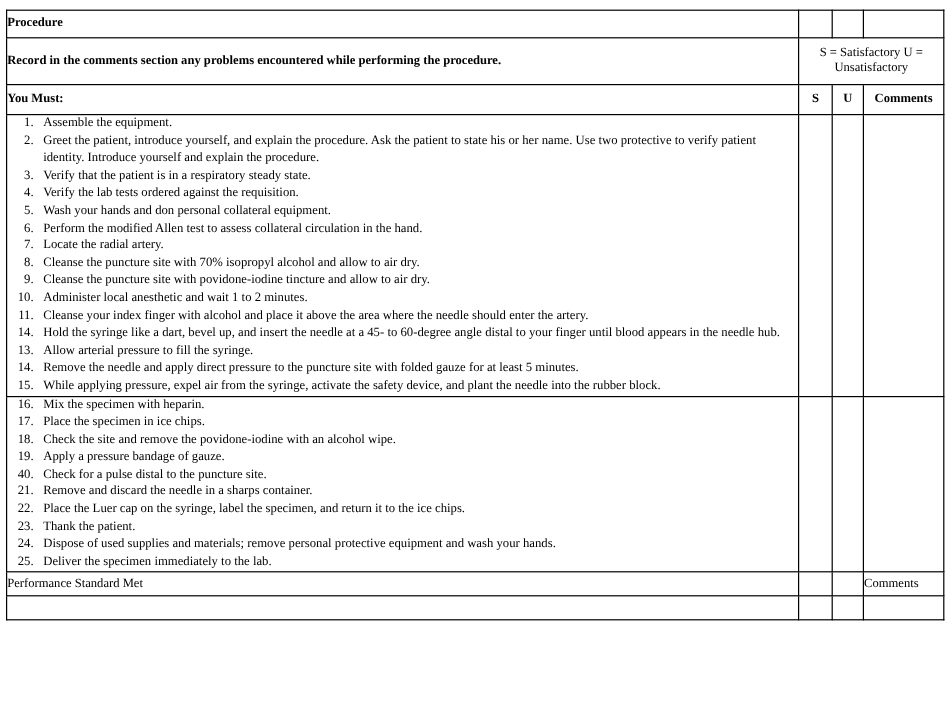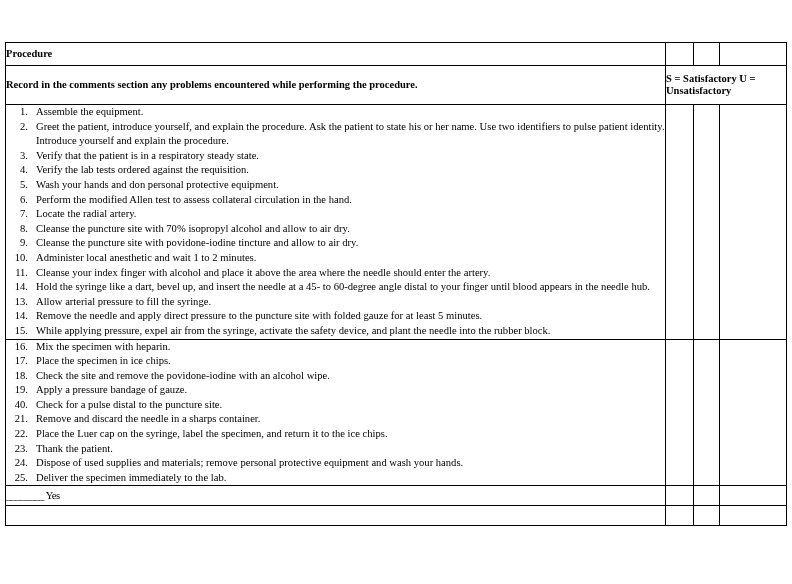--- a/index.html
+++ b/index.html
@@ -23,21 +23,20 @@
   }
 
   table.form {
     position: absolute;
     left: 5px;
     top: 8px;
     width: 781px;
     border-collapse: collapse;
     table-layout: fixed;
     background: #fff;
-    margin-top: 34px;
   }
 
   table.form td {
     border: 1.3px solid #000;
     padding: 0;
     vertical-align: middle;
     font-size: 10.5px;
     line-height: 1.18;
   }
 
@@ -55,21 +54,22 @@
     height: 22px;
   }
   .hdr-bold {
     font-weight: bold;
     font-size: 11px;
   }
   .row-record td { height: 38px; }
   .row-youmust td { height: 24px; }
 
   .su-legend {
-    font-weight: bold;
+    text-align: center;
+    font-weight: normal;
     font-size: 10.5px;
     line-height: 1.25;
     padding: 3px 4px;
   }
   .col-head {
     text-align: center;
     font-weight: bold;
     font-size: 11px;
     padding: 3px 2px;
   }
@@ -136,29 +136,35 @@
         <td></td>
         <td></td>
         <td></td>
       </tr>
 
       <tr class="row-record">
         <td class="cell-pad hdr-bold">Record in the comments section any problems encountered while performing the procedure.</td>
         <td class="su-legend" colspan="3">S = Satisfactory U = Unsatisfactory</td>
       </tr>
 
+      <tr class="row-youmust">
+        <td class="cell-pad hdr-bold">You Must:</td>
+        <td class="col-head">S</td>
+        <td class="col-head">U</td>
+        <td class="col-head">Comments</td>
+      </tr>
 
       <tr>
         <td class="steps-cell">
           <ol class="steps" id="steps-1">
               <li><span class="num">1.</span><span>Assemble the equipment.</span></li>
-              <li><span class="num">2.</span><span>Greet the patient, introduce yourself, and explain the procedure. Ask the patient to state his or her name. Use two identifiers to pulse patient identity. Introduce yourself and explain the procedure.</span></li>
+              <li><span class="num">2.</span><span>Greet the patient, introduce yourself, and explain the procedure. Ask the patient to state his or her name. Use two protective to verify patient identity. Introduce yourself and explain the procedure.</span></li>
               <li><span class="num">3.</span><span>Verify that the patient is in a respiratory steady state.</span></li>
               <li><span class="num">4.</span><span>Verify the lab tests ordered against the requisition.</span></li>
-              <li><span class="num">5.</span><span>Wash your hands and don personal protective equipment.</span></li>
+              <li><span class="num">5.</span><span>Wash your hands and don personal collateral equipment.</span></li>
               <li><span class="num">6.</span><span>Perform the modified Allen test to assess collateral circulation in the hand.</span></li>
               <li><span class="num">7.</span><span>Locate the radial artery.</span></li>
               <li><span class="num">8.</span><span>Cleanse the puncture site with 70% isopropyl alcohol and allow to air dry.</span></li>
               <li><span class="num">9.</span><span>Cleanse the puncture site with povidone-iodine tincture and allow to air dry.</span></li>
               <li><span class="num">10.</span><span>Administer local anesthetic and wait 1 to 2 minutes.</span></li>
               <li><span class="num">11.</span><span>Cleanse your index finger with alcohol and place it above the area where the needle should enter the artery.</span></li>
               <li><span class="num">14.</span><span>Hold the syringe like a dart, bevel up, and insert the needle at a 45- to 60-degree angle distal to your finger until blood appears in the needle hub.</span></li>
               <li><span class="num">13.</span><span>Allow arterial pressure to fill the syringe.</span></li>
               <li><span class="num">14.</span><span>Remove the needle and apply direct pressure to the puncture site with folded gauze for at least 5 minutes.</span></li>
               <li><span class="num">15.</span><span>While applying pressure, expel air from the syringe, activate the safety device, and plant the needle into the rubber block.</span></li>
@@ -182,27 +188,27 @@
               <li><span class="num">23.</span><span>Thank the patient.</span></li>
               <li><span class="num">24.</span><span>Dispose of used supplies and materials; remove personal protective equipment and wash your hands.</span></li>
               <li><span class="num">25.</span><span>Deliver the specimen immediately to the lab.</span></li>
             </ol>
         </td>
         <td></td>
         <td></td>
         <td></td>
       </tr>
 
-
       <tr class="row-foot">
-        <td class="foot-cell blankline">________ Yes</td>
-        <td></td>
-        <td></td>
-        <td></td>
-      </tr>
+        <td class="foot-cell">Performance Standard Met</td>
+        <td></td>
+        <td></td>
+        <td class="foot-com">Comments</td>
+      </tr>
+
 
 
 
       <tr class="row-foot">
         <td class="foot-cell"></td>
         <td></td>
         <td></td>
         <td></td>
       </tr>
 

